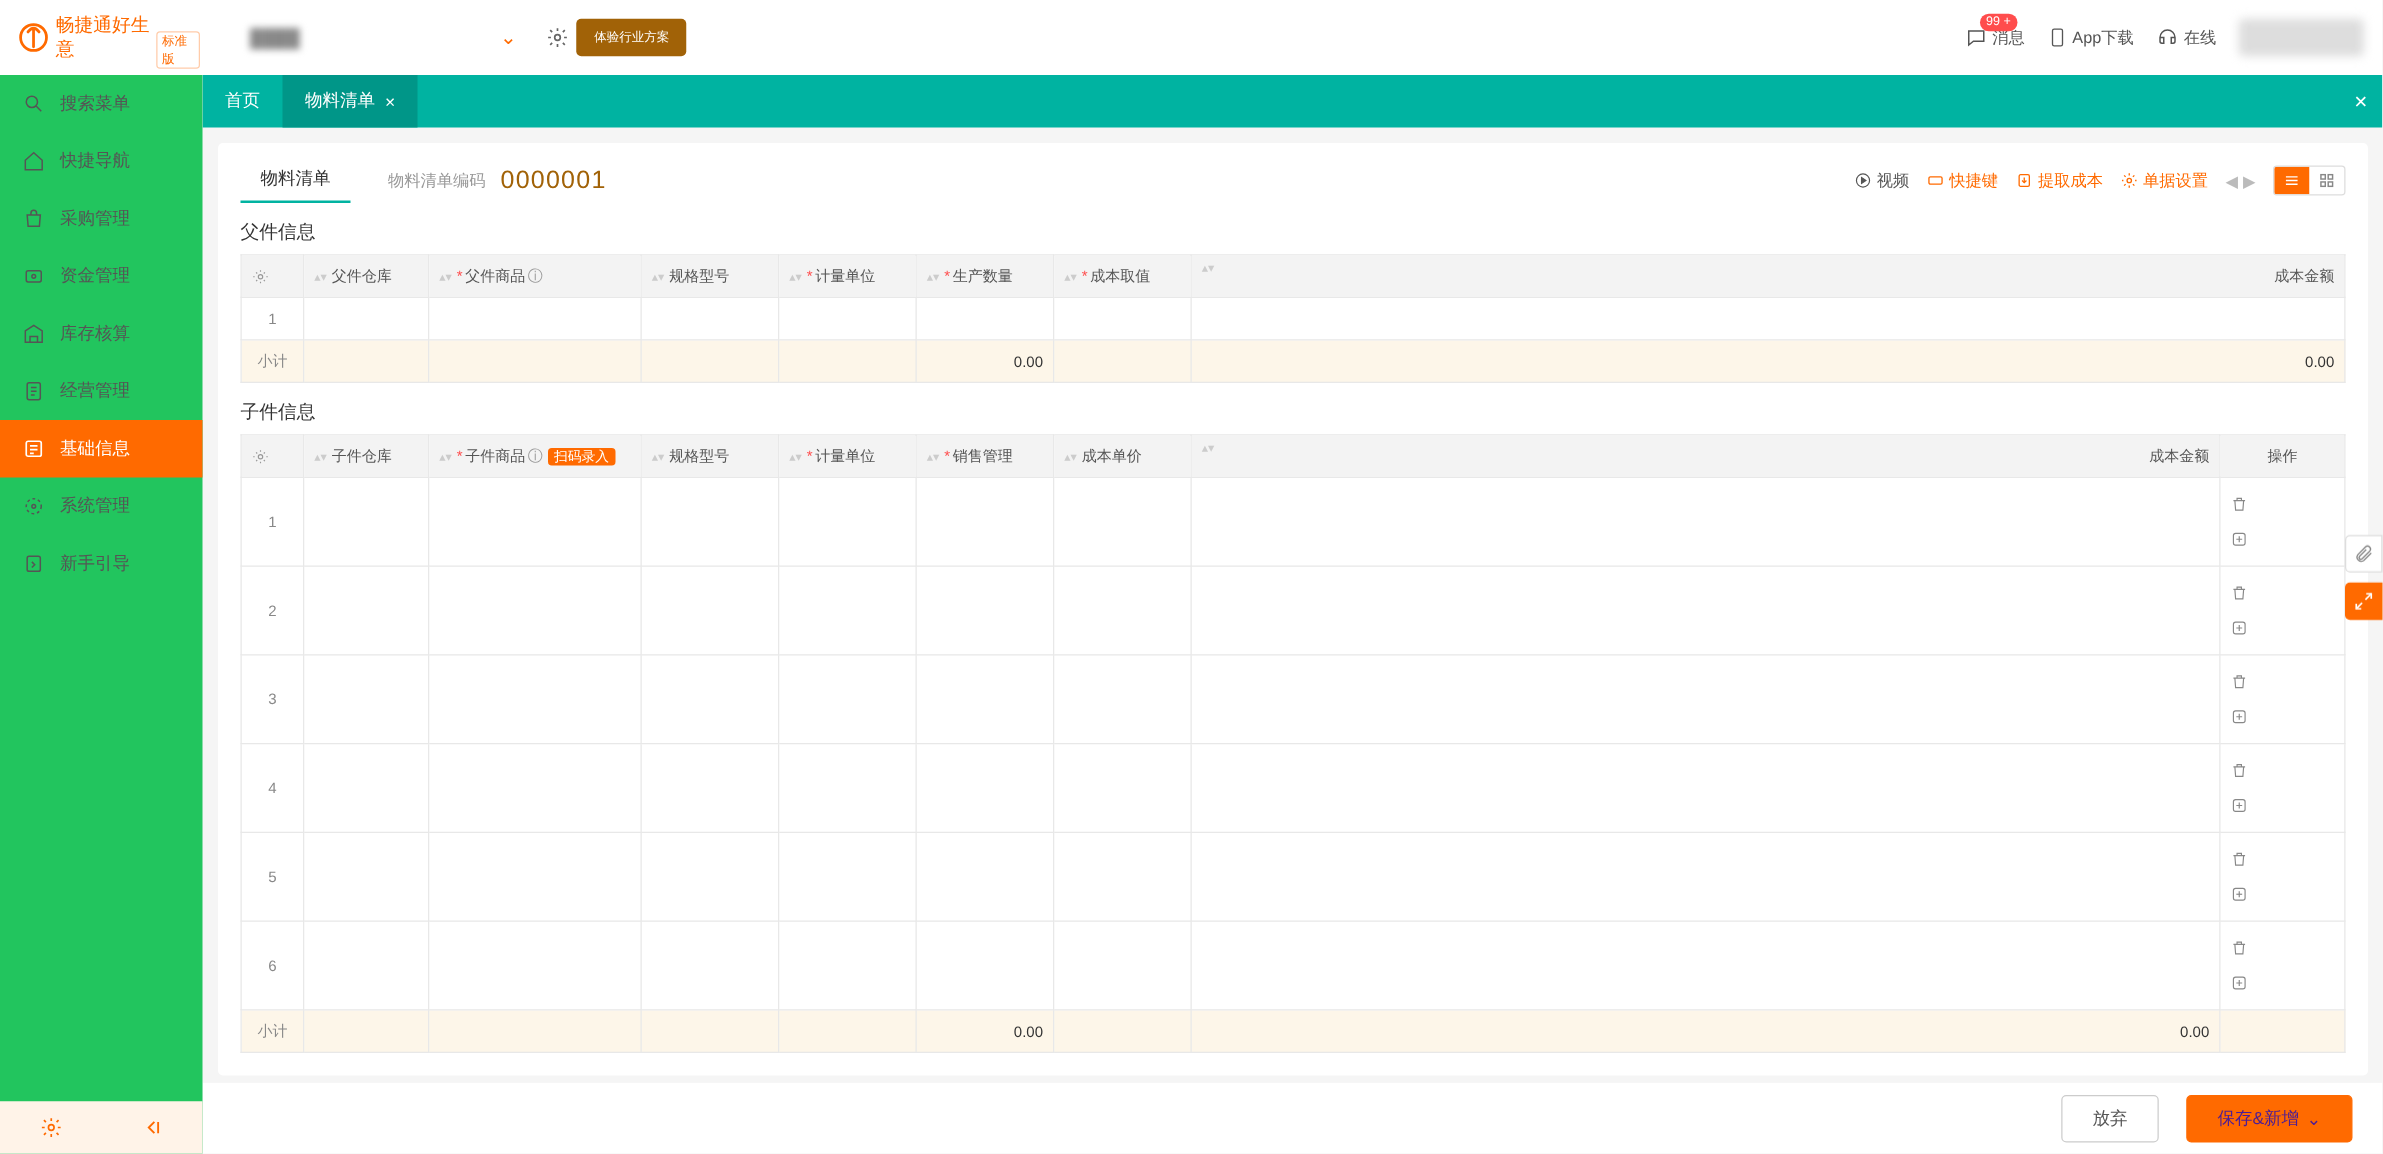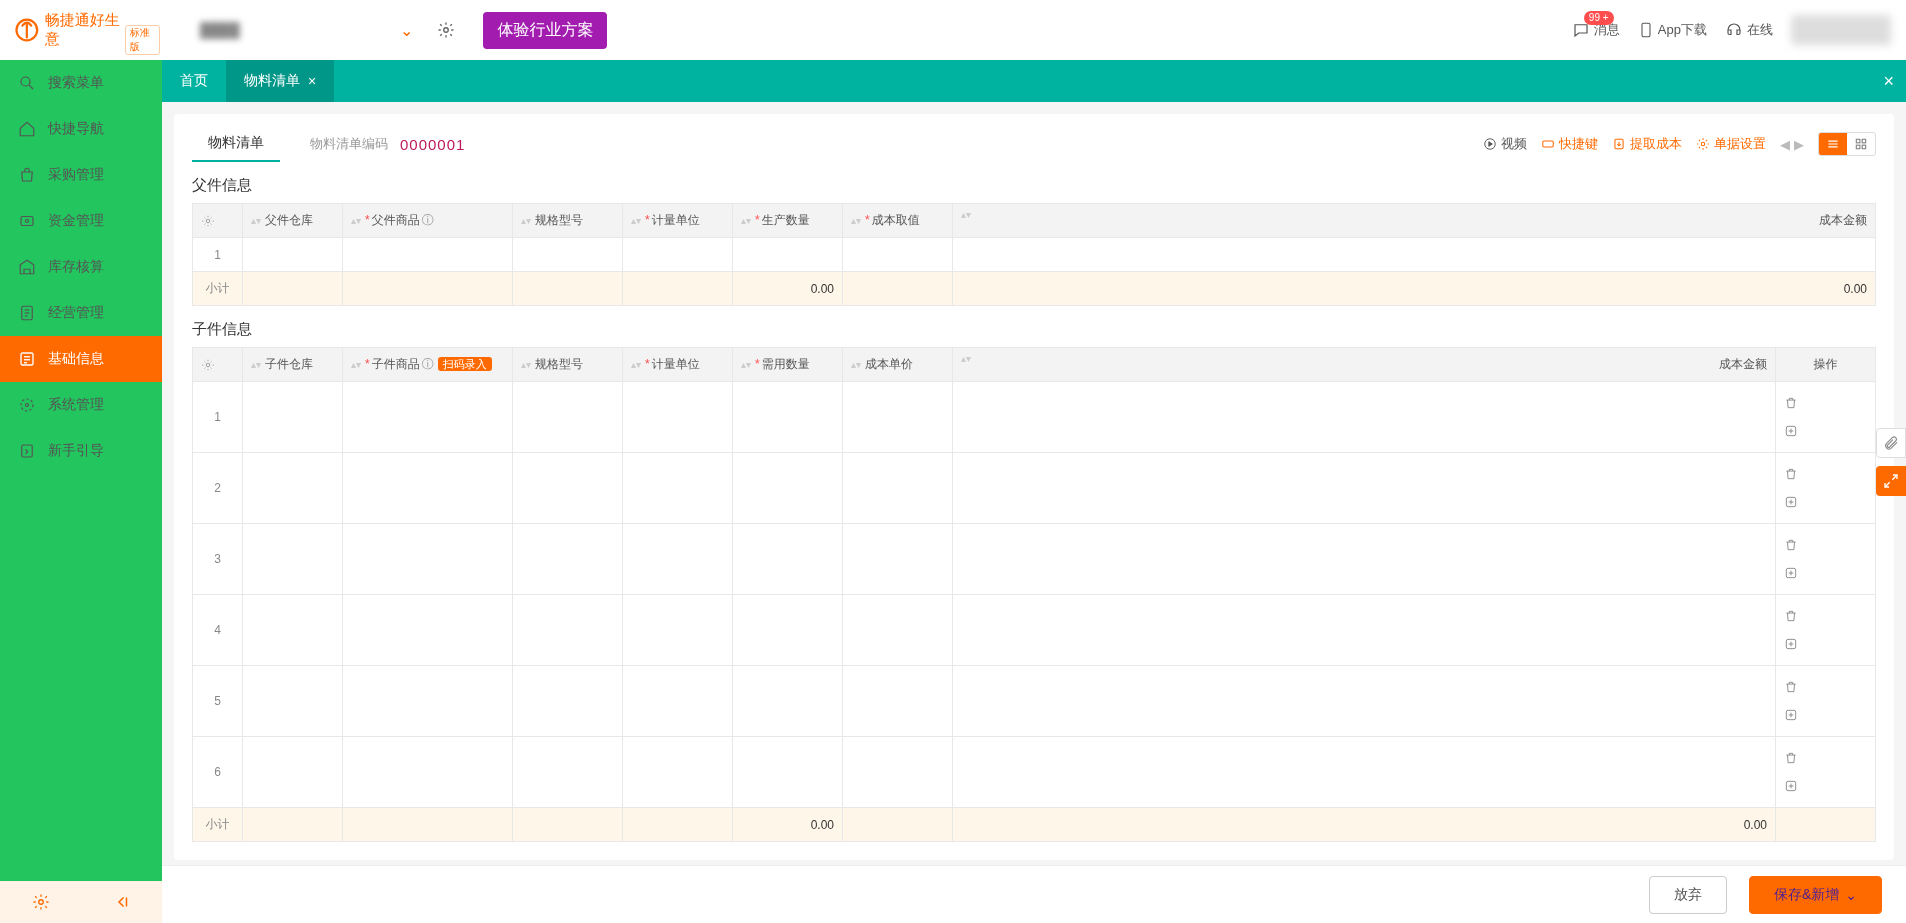--- a/index.html
+++ b/index.html
@@ -8,21 +8,21 @@
 
 .top-header { display: flex; align-items: center; height: 60px; background: #fff; padding: 0 15px; }
 .logo-area { display: flex; align-items: center; width: 145px; }
 .logo-icon { width: 28px; height: 28px; margin-right: 6px; }
 .logo-text { font-size: 15px; font-weight: 500; color: #ff6a00; }
 .version-badge { font-size: 10px; color: #ff6a00; border: 1px solid #ffccaa; border-radius: 3px; padding: 0 4px; margin-left: 4px; position: relative; top: 10px; }
 .company-select { display: flex; align-items: center; margin-left: 40px; margin-right: 12px; }
 .company-blur { filter: blur(3px); color: #888; font-size: 14px; width: 140px; }
 .dropdown-arrow { color: #ff6a00; margin-left: 60px; font-size: 16px; }
 .gear-btn { color: #666; margin-left: 12px; font-size: 16px; cursor: pointer; }
-.solution-btn { background: #a21caf; color: #fff; border: none; border-radius: 4px; padding: 8px 14px; margin-left: 28px; font-size: 16px; cursor: pointer; }
+.solution-btn { background: #a16207; color: #fff; border: none; border-radius: 4px; padding: 8px 14px; margin-left: 6px; font-size: 10px; cursor: pointer; }
 .header-right { margin-left: auto; display: flex; align-items: center; gap: 18px; }
 .header-item { display: flex; align-items: center; gap: 4px; color: #555; cursor: pointer; font-size: 13px; position: relative; }
 .badge { position: absolute; top: -10px; left: 12px; background: #ff4d4d; color: #fff; font-size: 10px; border-radius: 8px; padding: 0 5px; line-height: 14px; }
 .user-blur { width: 100px; height: 30px; background: #ddd; filter: blur(4px); border-radius: 4px; }
 
 .layout { display: flex; height: calc(100vh - 60px); }
 
 
 .sidebar { width: 162px; background: #22c55e; display: flex; flex-direction: column; position: relative; }
 .nav-item { display: flex; align-items: center; padding: 14px 18px; color: #555; cursor: pointer; gap: 12px; font-size: 14px; }
@@ -39,21 +39,21 @@
 .tab-close { font-size: 14px; }
 .tab-bar-close { position: absolute; right: 8px; color: #fff; cursor: pointer; font-size: 18px; padding: 4px; }
 .tab-bar-more { position: absolute; right: 40px; color: #fff; cursor: pointer; }
 
 .content { flex: 1; padding: 12px; overflow: auto; background: #f5f5f5; display: flex; flex-direction: column; gap: 12px; }
 .card { background: #fff; border-radius: 4px; padding: 12px 18px 18px 18px; }
 
 .doc-header { display: flex; align-items: center; }
 .doc-tab { padding: 8px 16px; border-bottom: 2px solid #00b3a1; font-size: 14px; color: #333; }
 .doc-code-label { margin-left: 30px; color: #999; font-size: 13px; }
-.doc-code { margin-left: 12px; font-size: 15px; color: #be185d; letter-spacing: 1px; }
+.doc-code { margin-left: 12px; font-size: 20px; color: #a16207; letter-spacing: 1px; }
 .doc-actions { margin-left: auto; display: flex; align-items: center; gap: 14px; font-size: 13px; }
 .doc-action { display: flex; align-items: center; gap: 4px; cursor: pointer; color: #555; }
 .doc-action.accent { color: #ff6a00; }
 .nav-arrows { display: flex; gap: 4px; color: #bbb; }
 .view-toggle { display: flex; border: 1px solid #ddd; border-radius: 3px; overflow: hidden; }
 .view-btn { width: 28px; height: 22px; display: flex; align-items: center; justify-content: center; cursor: pointer; }
 .view-btn.active { background: #ff6a00; color: #fff; }
 
 .section-title { font-size: 15px; margin: 14px 0 8px 0; color: #333; }
 
@@ -368,21 +368,21 @@
               <th class="gear-cell">
                   <svg width="14" height="14" viewBox="0 0 24 24" fill="none" stroke="#999" stroke-width="1.6">
                     <circle cx="12" cy="12" r="3"></circle>
                     <path d="M12 3v2M12 19v2M4 12H2M22 12h-2M6 6l1.5 1.5M16.5 16.5L18 18M6 18l1.5-1.5M16.5 7.5L18 6"></path>
                   </svg>
                 </th>
               <th><span class="sort-icon">▴▾</span><span>子件仓库</span></th>
               <th><span class="sort-icon">▴▾</span><span class="required">*</span><span>子件商品</span><span class="info-icon">ⓘ</span><span class="scan-tag">扫码录入</span></th>
               <th><span class="sort-icon">▴▾</span><span>规格型号</span></th>
               <th><span class="sort-icon">▴▾</span><span class="required">*</span><span>计量单位</span></th>
-              <th><span class="sort-icon">▴▾</span><span class="required">*</span><span>需用数量</span></th>
+              <th><span class="sort-icon">▴▾</span><span class="required">*</span><span>销售管理</span></th>
               <th><span class="sort-icon">▴▾</span><span>成本单价</span></th>
               <th class="amount-col"><span class="sort-icon" style="float:left">▴▾</span><span>成本金额</span></th>
               <th class="ops-col"><span>操作</span></th>
             </tr>
           </thead>
           <tbody id="child-body">
               <tr>
                 <td class="row-idx">1</td>
                 <td></td>
                 <td></td>

